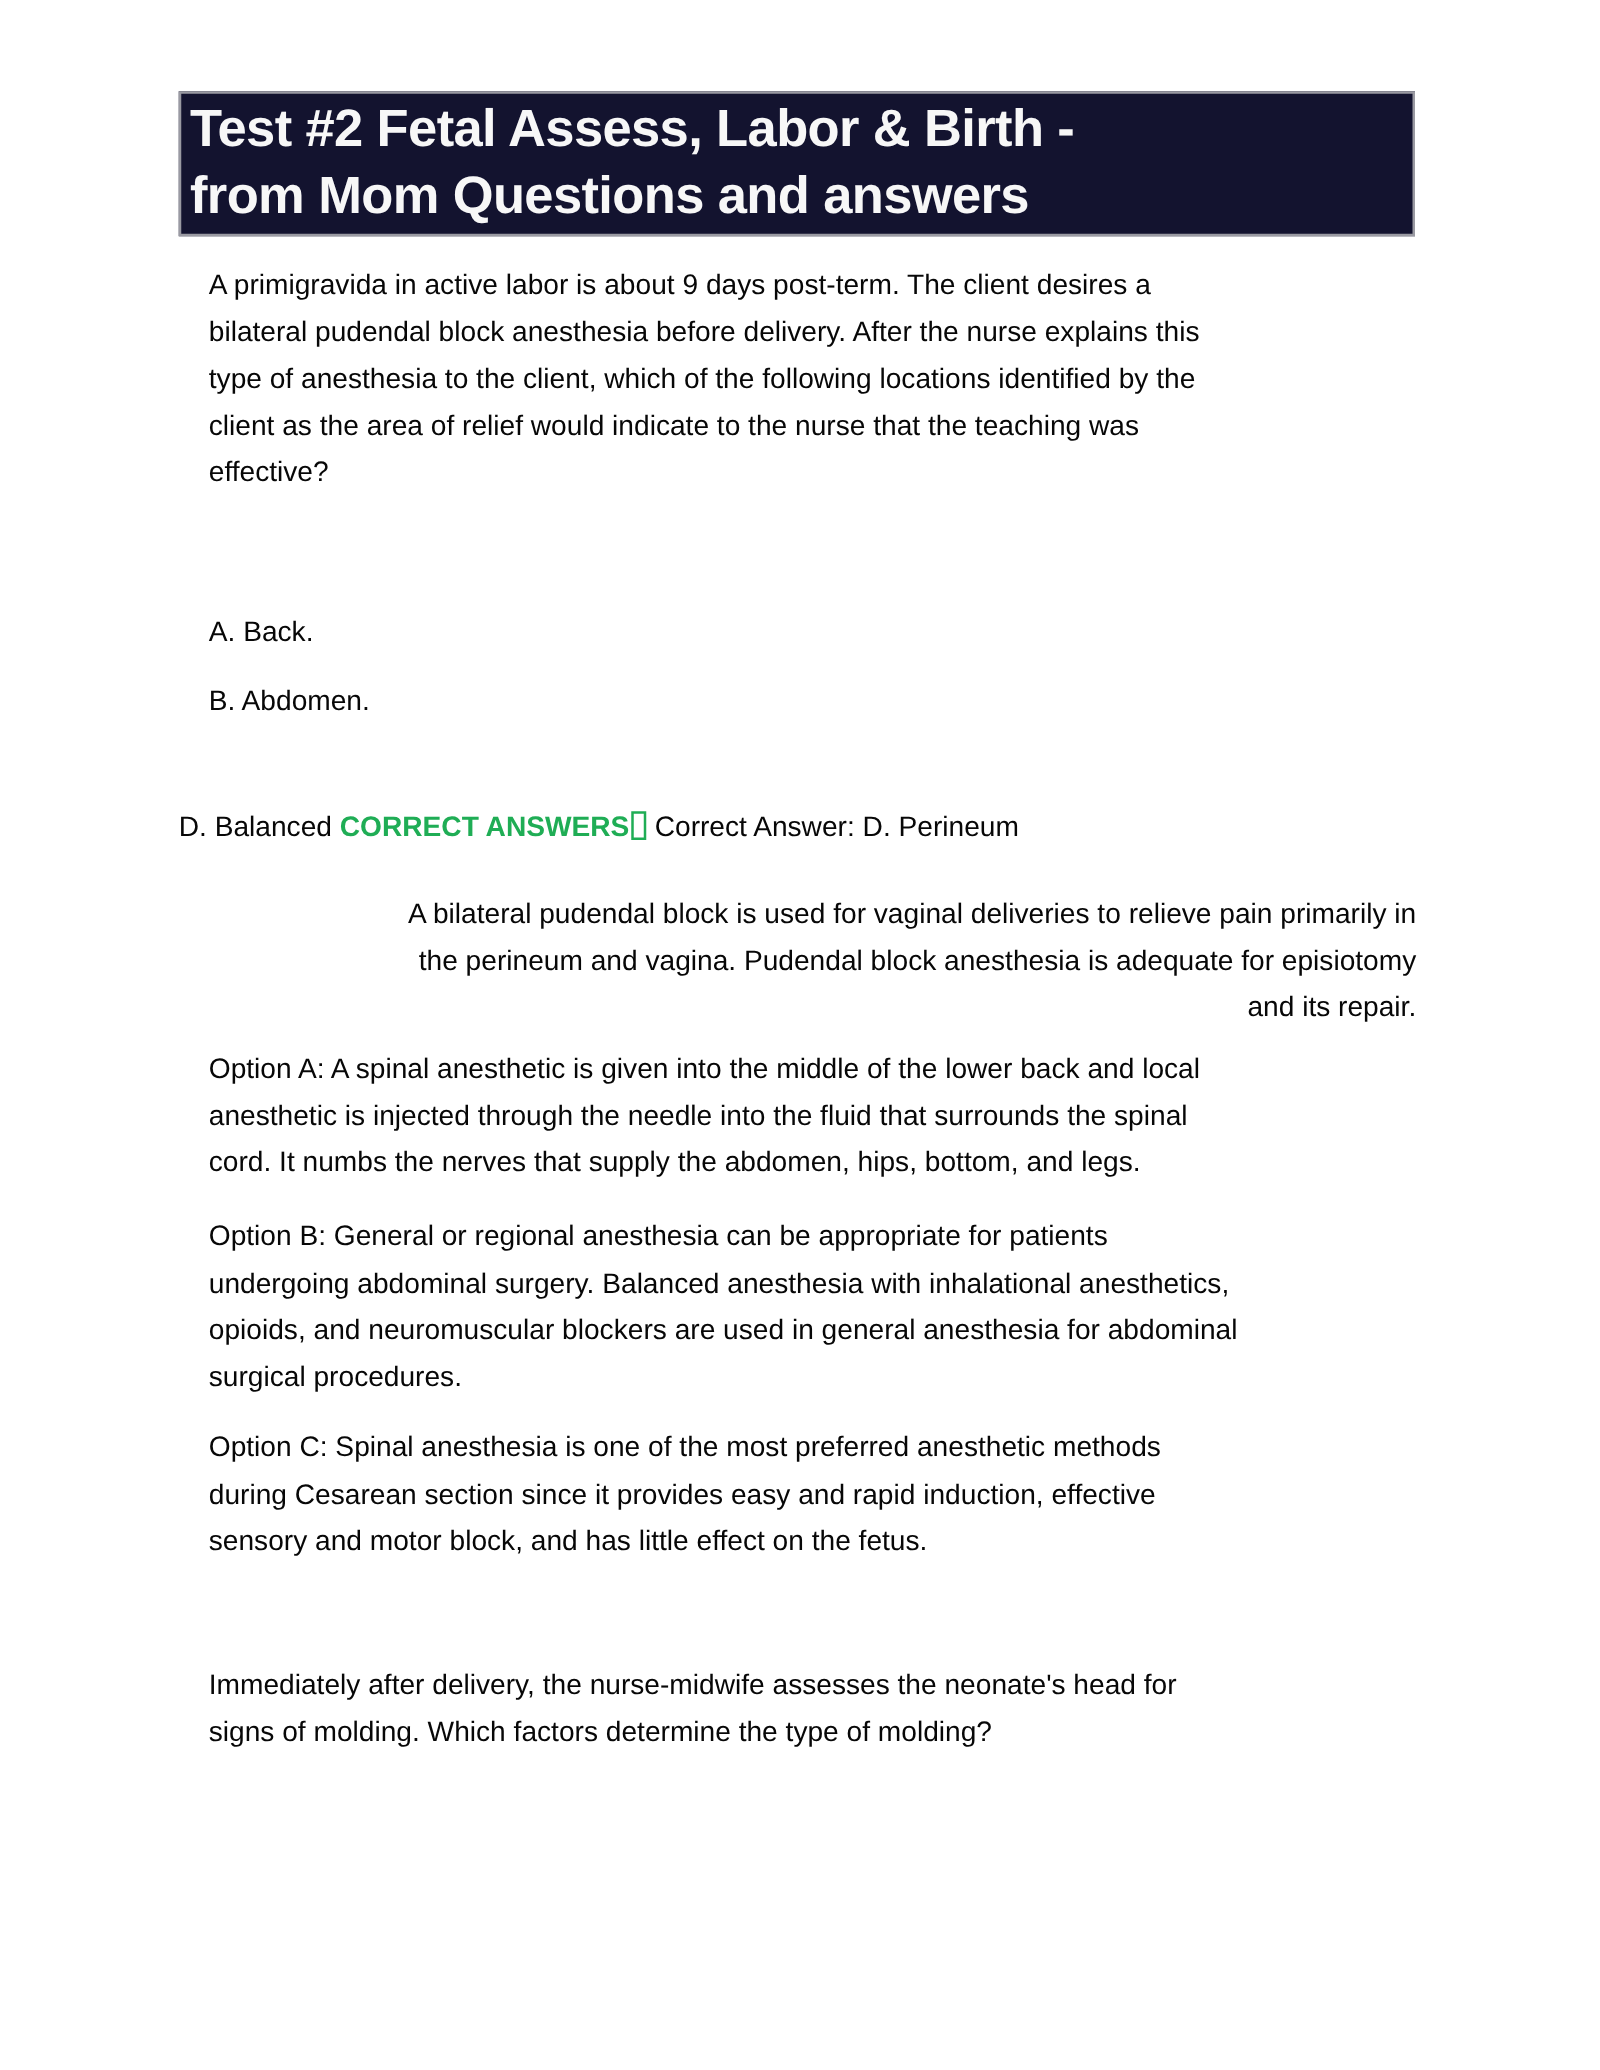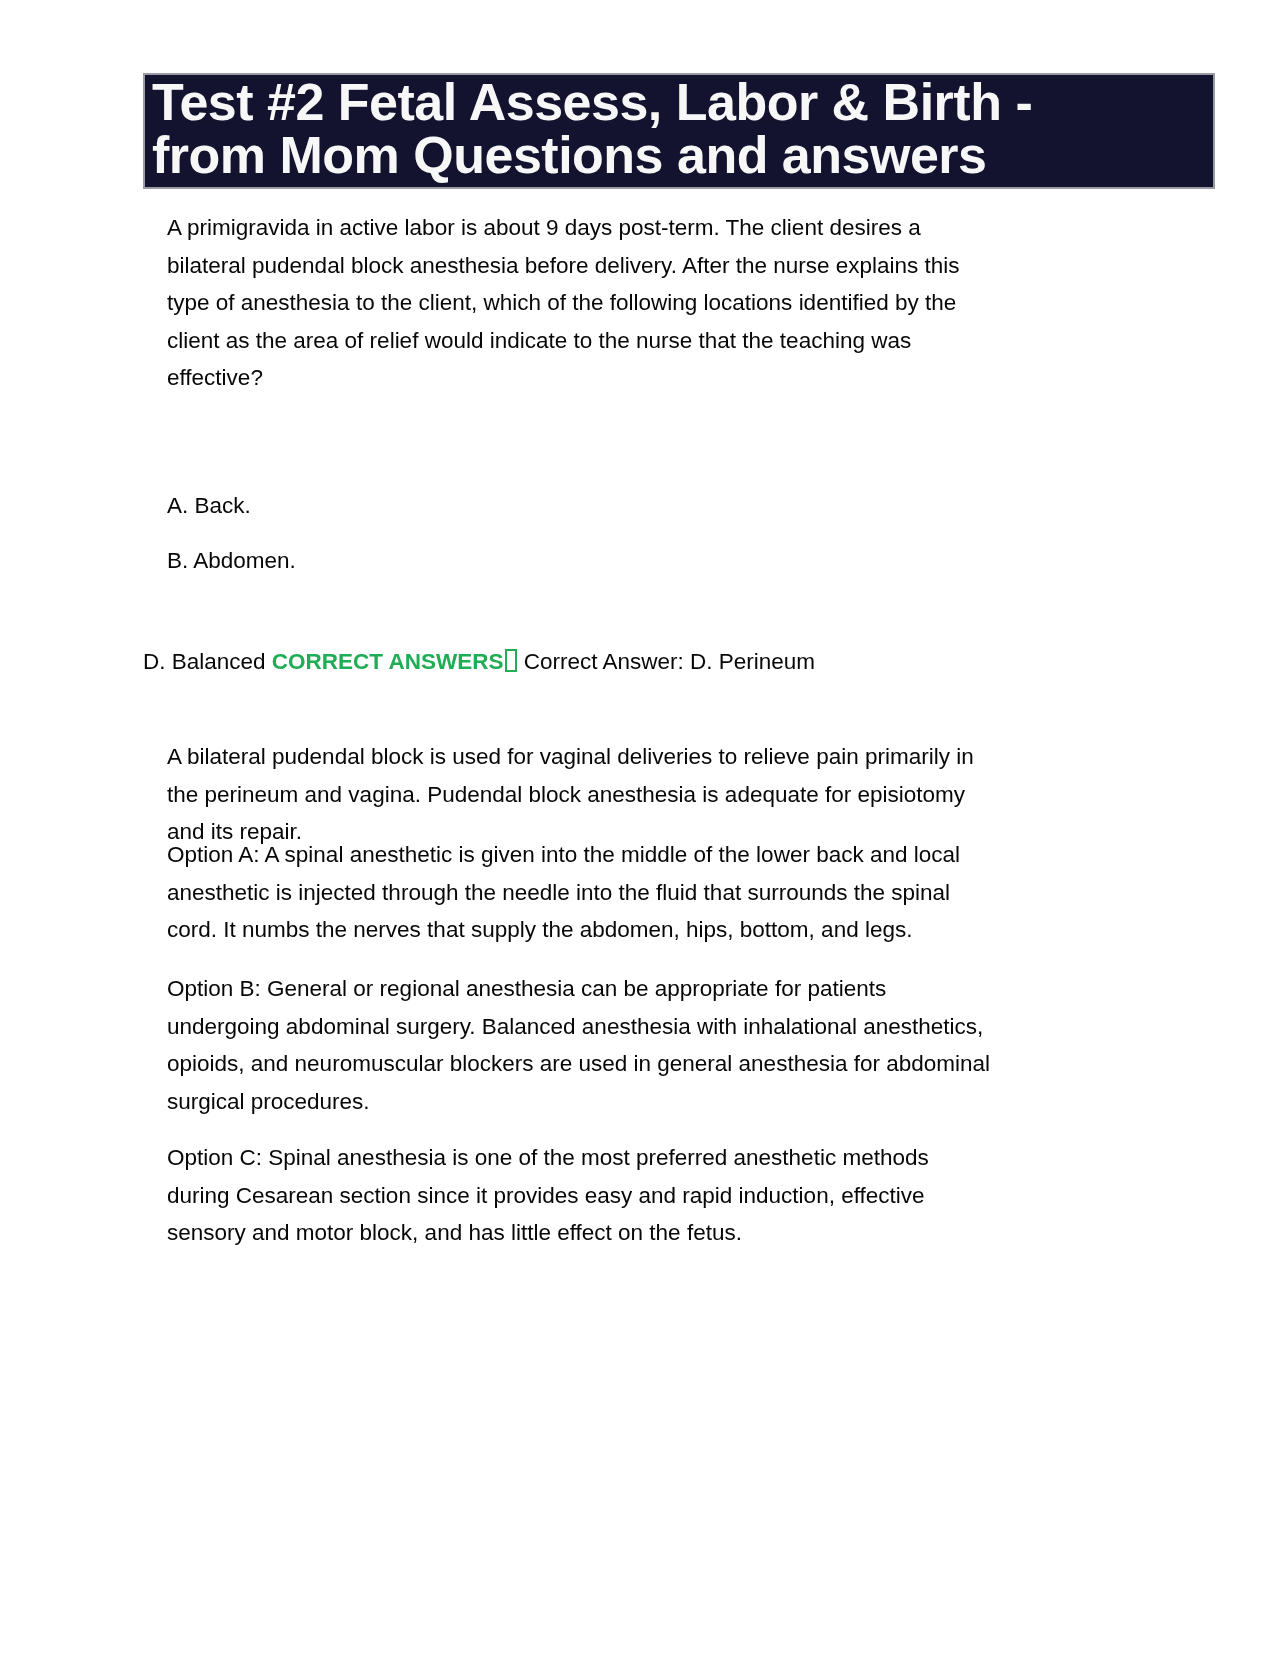--- a/index.html
+++ b/index.html
@@ -17,46 +17,46 @@
     position: relative;
     width: 1280px;
     height: 1656px;
     background: var(--page-bg);
     overflow: hidden;
   }
   .banner {
     position: absolute;
     left: 143px;
     top: 73px;
-    width: 1072px;
+    width: 989px;
     min-height: 114px;
     background: var(--banner-bg);
     border: 2px solid var(--banner-border);
     color: var(--banner-text);
     font-weight: bold;
-    font-size: 52px;
+    font-size: 42px;
     line-height: 53px;
     letter-spacing: -0.5px;
     padding: 1px 8px 5px 7px;
   }
   .block {
     position: absolute;
     left: 143px;
     width: 990px;
     color: var(--body-text);
     font-size: 22.5px;
     line-height: 37.6px;
   }
   .tline { white-space: pre; margin-left: 24px; }
   .q1      { top: 209px; }
   .opt-a   { top: 487px; }
   .opt-b   { top: 542px; }
   .opt-c   { top: 591px; }
   .opt-d   { top: 643px; white-space: pre; }
-  .p1      { top: 738px; }
+  .p1      { top: 712px; text-align: right; }
   .p2      { top: 836px; }
   .p3      { top: 970px; }
   .p4      { top: 1139px; }
   .q2      { top: 1329px; }
   .marker {
     color: var(--accent-green);
     font-weight: bold;
   }
   .tofu {
     display: inline-block;
@@ -110,14 +110,18 @@
       <div class="tline">sensory and motor block, and has little effect on the fetus.</div>
     </div>
 
   <div class="block p3">
       <div class="tline">Option B: General or regional anesthesia can be appropriate for patients</div>
       <div class="tline">undergoing abdominal surgery. Balanced anesthesia with inhalational anesthetics,</div>
       <div class="tline">opioids, and neuromuscular blockers are used in general anesthesia for abdominal</div>
       <div class="tline">surgical procedures.</div>
     </div>
 
+  <div class="block q2">
+      <div class="tline">Immediately after delivery, the nurse-midwife assesses the neonate's head for</div>
+      <div class="tline">signs of molding. Which factors determine the type of molding?</div>
+    </div>
 
 </div>
 
 </body></html>

